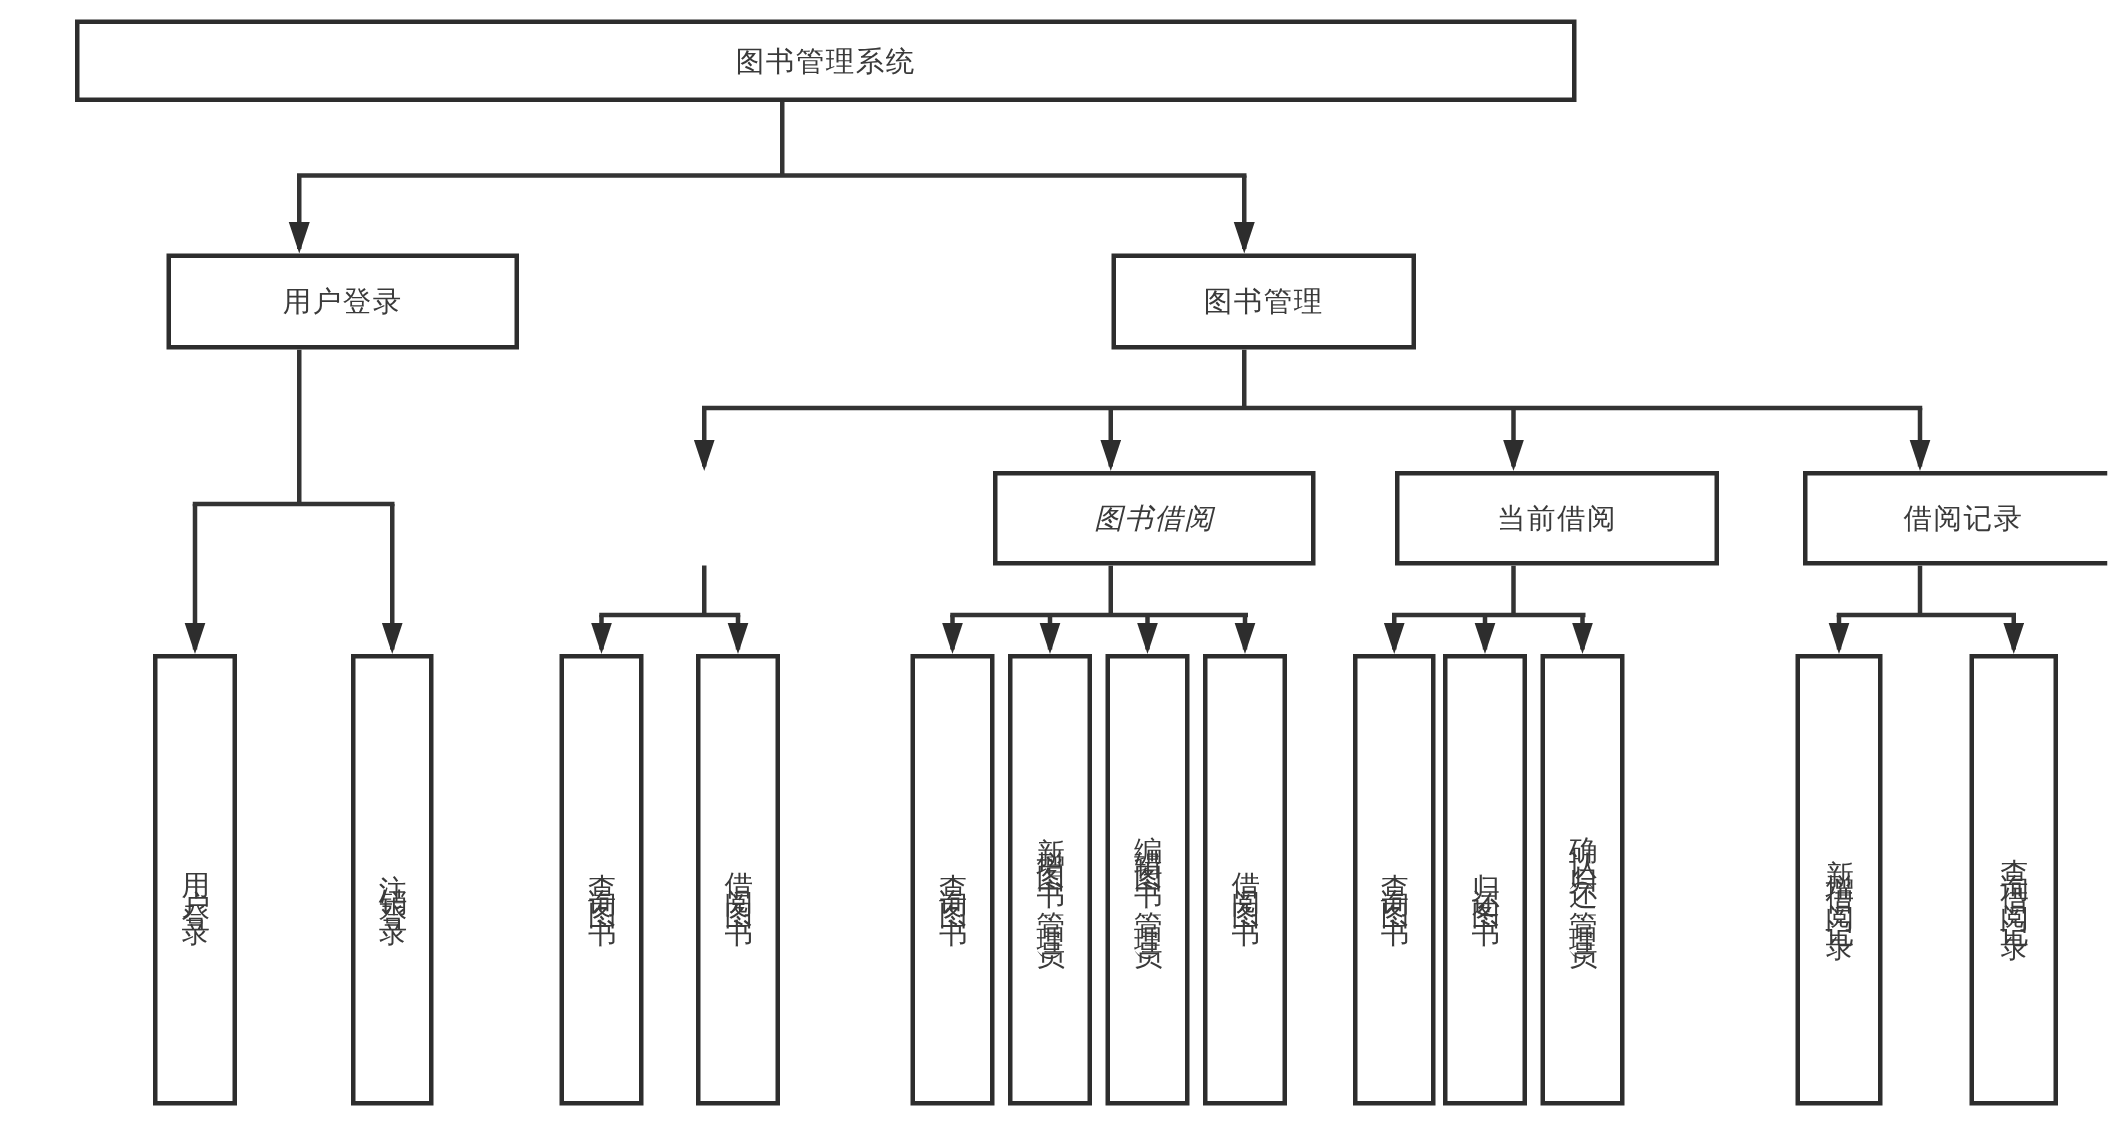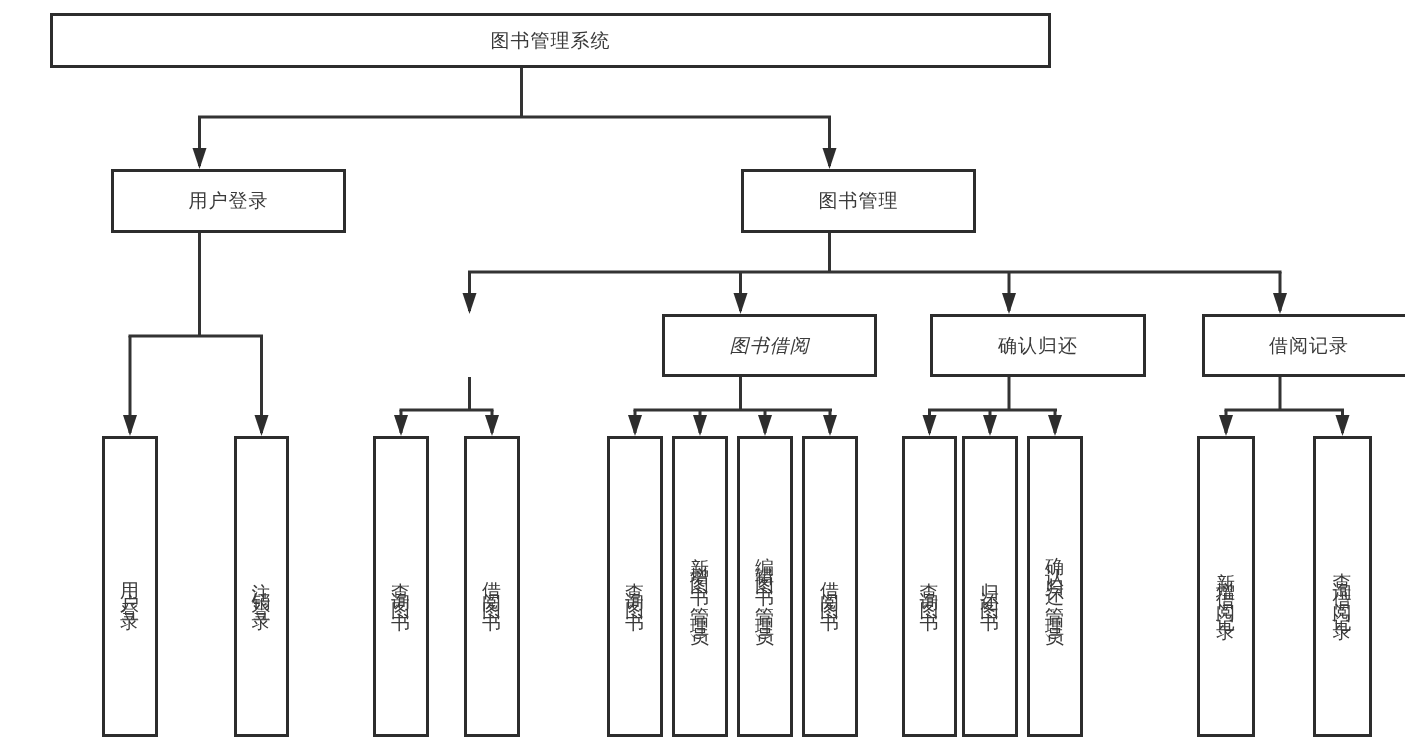--- a/index.html
+++ b/index.html
@@ -100,24 +100,24 @@
       <line x1="1280" y1="377" x2="1280" y2="410"></line>
       <line x1="1224.5" y1="410" x2="1344" y2="410"></line>
       <line x1="1226" y1="410" x2="1226" y2="433" marker-end="url(#arrow)"></line>
       <line x1="1342.5" y1="410" x2="1342.5" y2="433" marker-end="url(#arrow)"></line>
     </g>
   </svg>
 
   <div class="node root h" style="left:21px; top:13px; width:1001px; height:55px;">图书管理系统</div>
 
   <div class="node h" style="left:82px; top:169px; width:235px; height:64px;">用户登录</div>
-  <div class="node h" style="left:712px; top:169px; width:235px; height:64px;">图书管理</div>
+  <div class="node h" style="left:712px; top:169px; width:203px; height:64px;">图书管理</div>
 
   <div class="node h" style="left:633px; top:314px; width:215px; height:63px;font-style:italic;">图书借阅</div>
-  <div class="node h" style="left:901px; top:314px; width:216px; height:63px;">确认归还</div>
+  <div class="node h" style="left:901px; top:314px; width:216px; height:63px;">当前借阅</div>
   <div class="node h" style="left:1173px; top:314px; width:214px; height:63px;">借阅记录</div>
 
   <div class="node v" style="left:102px; top:436px; width:56px; height:301px;">用户登录</div>
   <div class="node v" style="left:234px; top:436px; width:55px; height:301px;">注销登录</div>
 
   <div class="node v" style="left:373px; top:436px; width:56px; height:301px;">查询图书</div>
   <div class="node v" style="left:464px; top:436px; width:56px; height:301px;">借阅图书</div>
 
   <div class="node v" style="left:607px; top:436px; width:56px; height:301px;">查询图书</div>
   <div class="node v" style="left:672px; top:436px; width:56px; height:301px;">新增图书（管理员）</div>

